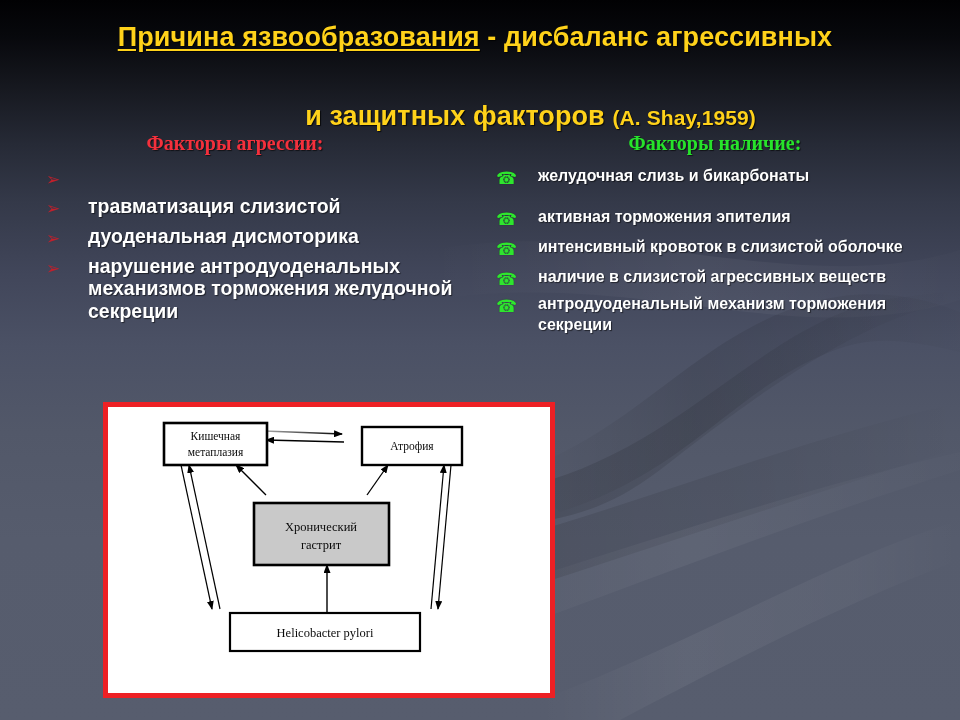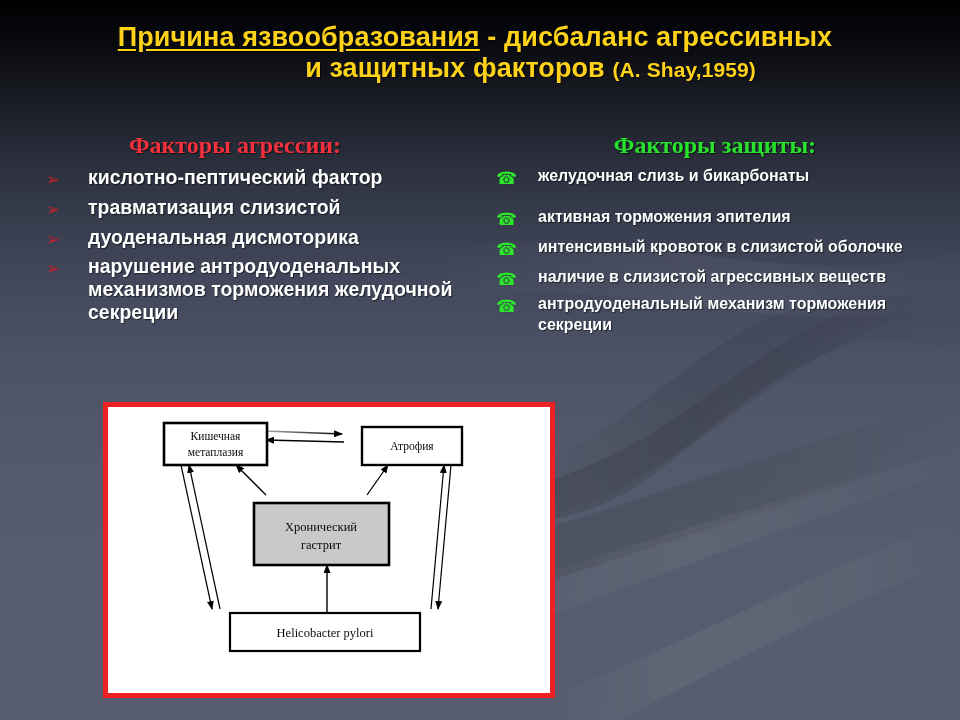--- a/index.html
+++ b/index.html
@@ -39,35 +39,35 @@
     width: 960px;
     text-align: center;
     line-height: 1.16;
     color: #ffd21a;
     font-size: 27px;
     font-weight: bold;
     letter-spacing: 0.1px;
     text-shadow: 1px 1px 1px rgba(0,0,0,.75);
   }
   .title-line1 { display: block; padding-right: 10px; }
-  .title-line2 { display: block; padding-left: 101px; }
+  .title-line2 { display: block; padding-left: 101px; margin-top: 48px; }
   .title-strong {
     font-weight: bold;
     text-decoration: underline;
     text-underline-offset: 3px;
   }
   .title-normal { font-weight: bold; }
   .title-cite { font-size: 21px; font-weight: bold; }
 
   
   .col-head {
     position: absolute;
     font-family: "Liberation Serif", serif;
     font-weight: bold;
-    font-size: 24px;
+    font-size: 20px;
     text-shadow: 1px 1px 1px rgba(0,0,0,.6);
     white-space: nowrap;
   }
   #head-aggression {
     left: 0; top: 132px; width: 470px;
     text-align: center;
     color: #f4303c;
   }
   #head-protection {
     left: 480px; top: 132px; width: 470px;
@@ -192,37 +192,36 @@
   <div class="title-block">
     <span class="title-line1"><span class="title-strong">Причина язвообразования</span><span class="title-normal"> -  </span><span class="title-normal">дисбаланс агрессивных</span></span>
     <span class="title-line2"><span class="title-normal">и защитных факторов </span><span class="title-cite">(A. Shay,1959)</span></span>
   </div>
 
   <div class="col-head" id="head-aggression">Факторы агрессии:</div>
 
   <ul class="bullet-list" id="list-aggression">
     <li class="bullet-row">
       <span class="marker">➢</span>
-      <span class="btext">кислотно-пептический фактор</span>
     </li>
     <li class="bullet-row">
       <span class="marker">➢</span>
       <span class="btext">травматизация слизистой</span>
     </li>
     <li class="bullet-row">
       <span class="marker">➢</span>
       <span class="btext">дуоденальная дисмоторика</span>
     </li>
     <li class="bullet-row">
       <span class="marker">➢</span>
       <span class="btext">нарушение антродуоденальных механизмов торможения желудочной секреции</span>
     </li>
   </ul>
 
-  <div class="col-head" id="head-protection">Факторы защиты:</div>
+  <div class="col-head" id="head-protection">Факторы наличие:</div>
 
   <ul class="bullet-list" id="list-protection">
     <li class="bullet-row sp-1">
       <span class="marker">☎</span>
       <span class="btext">желудочная слизь и бикарбонаты</span>
     </li>
     <li class="bullet-row sp-2">
       <span class="marker">☎</span>
       <span class="btext">активная торможения эпителия</span>
     </li>

